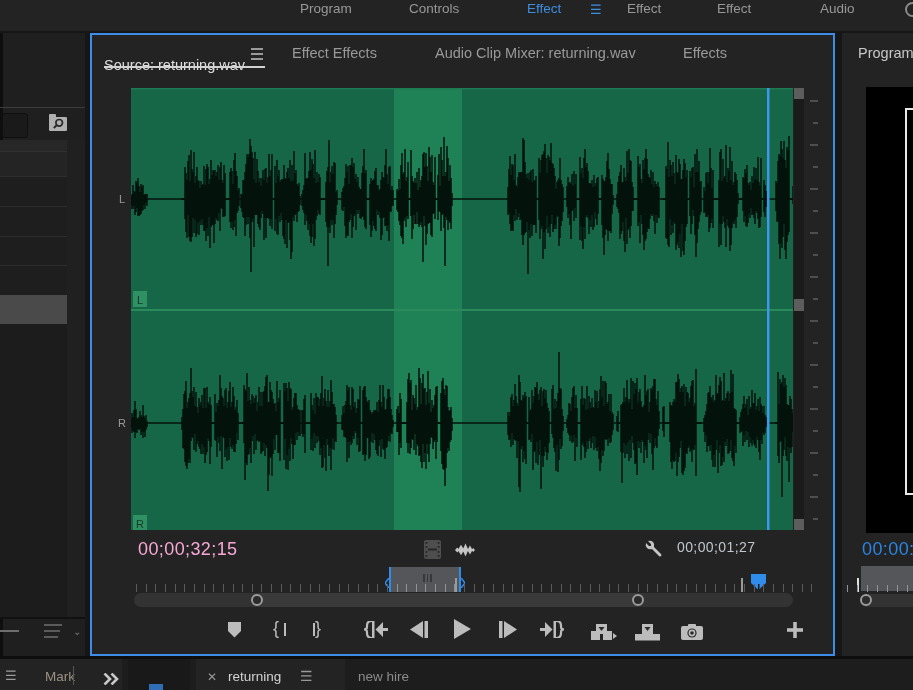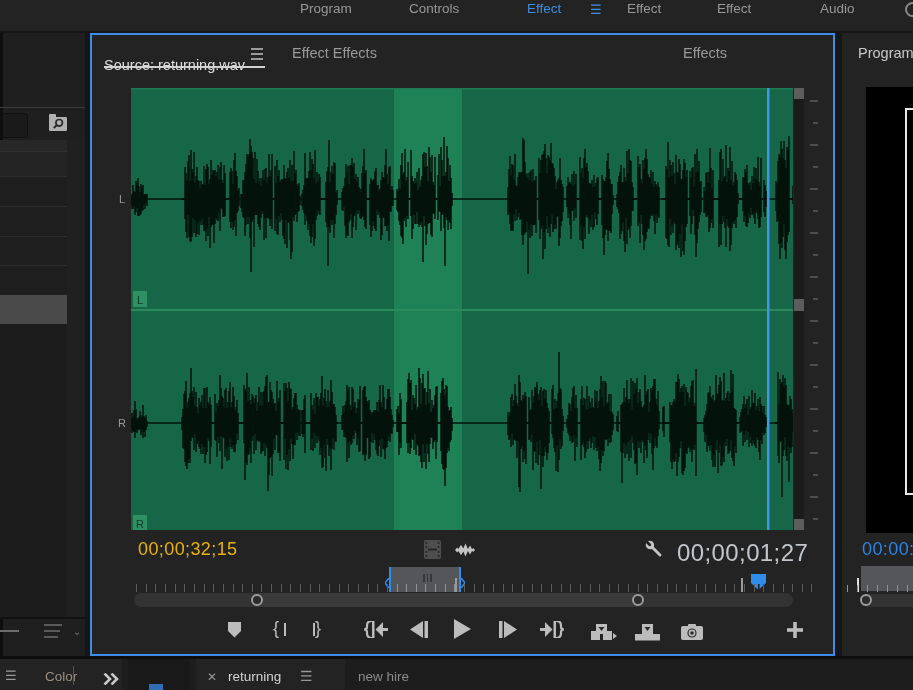--- a/index.html
+++ b/index.html
@@ -49,20 +49,21 @@
   <div class="abs" style="left:73px;top:626px;width:8px;height:8px;color:#777;font-size:10px;">⌄</div>
 
   <div class="abs" style="left:90px;top:33px;width:745px;height:623px;background:#232323;border:2px solid #3c8ce8;box-sizing:border-box;"></div>
 
   <div class="abs" style="left:104px;top:57px;font-size:14.5px;color:#dededc;">Source: returning.wav</div>
   <div class="abs" style="left:104px;top:66px;width:161px;height:1.5px;background:#d2d2d2;"></div>
   <div class="abs" style="left:251px;top:48px;width:12px;height:2px;background:#9a9a9a;"></div>
   <div class="abs" style="left:251px;top:53px;width:12px;height:2px;background:#9a9a9a;"></div>
   <div class="abs" style="left:251px;top:58px;width:12px;height:2px;background:#9a9a9a;"></div>
   <div class="abs" style="left:292px;top:45px;font-size:14.5px;color:#999999;">Effect Effects</div>
+  <div class="abs" style="left:435px;top:45px;font-size:14.5px;color:#999999;">Audio Clip Mixer: returning.wav</div>
   <div class="abs" style="left:683px;top:45px;font-size:14.5px;color:#999999;">Effects</div>
 
   <div class="abs" style="left:119px;top:193px;font-size:11px;color:#9a9a9a;">L</div>
   <div class="abs" style="left:118px;top:417px;font-size:11px;color:#9a9a9a;">R</div>
 
   <div class="abs" id="wavezone" style="left:131px;top:88px;width:662px;height:442px;background:#16694a;">
     <svg width="662" height="442" viewBox="0 0 662 442" style="position:absolute;left:0;top:0">
 <rect x="0" y="0" width="662" height="442" fill="#156747"></rect>
 <rect x="263" y="0" width="68" height="442" fill="#1f8156"></rect>
 <rect x="0" y="0" width="662" height="1.5" fill="#1e7a52"></rect>
@@ -100,22 +101,22 @@
 <div class="abs" style="left:810px;top:364px;width:8px;height:2px;background:#4e4e4e;"></div>
 <div class="abs" style="left:813px;top:386px;width:5px;height:2px;background:#4e4e4e;"></div>
 <div class="abs" style="left:810px;top:408px;width:8px;height:2px;background:#4e4e4e;"></div>
 <div class="abs" style="left:813px;top:430px;width:5px;height:2px;background:#4e4e4e;"></div>
 <div class="abs" style="left:810px;top:452px;width:8px;height:2px;background:#4e4e4e;"></div>
 <div class="abs" style="left:813px;top:474px;width:5px;height:2px;background:#4e4e4e;"></div>
 <div class="abs" style="left:810px;top:496px;width:8px;height:2px;background:#4e4e4e;"></div>
 <div class="abs" style="left:813px;top:518px;width:5px;height:2px;background:#4e4e4e;"></div>
     </div>
 
-  <div class="abs" style="left:138px;top:539px;font-size:18px;letter-spacing:0.4px;color:#eab308;">00;00;32;15</div>
-  <div class="abs" style="left:677px;top:539px;font-size:24px;letter-spacing:0.4px;color:#c0c6cb;">00;00;01;27</div>
+  <div class="abs" style="left:138px;top:539px;font-size:18px;letter-spacing:0.4px;color:#f9a8d4;">00;00;32;15</div>
+  <div class="abs" style="left:677px;top:539px;font-size:14px;letter-spacing:0.4px;color:#c0c6cb;">00;00;01;27</div>
 
   <div class="abs" style="left:424px;top:540px;width:17px;height:19px;"><svg width="17" height="19" viewBox="0 0 17 19">
         <rect x="0" y="0" width="17" height="19" rx="2" fill="#4e4e4e"></rect>
         <rect x="4" y="8.5" width="9" height="2" fill="#262626"></rect>
         <g fill="#262626">
           <rect x="1.5" y="2" width="1.8" height="1.8"></rect>
           <rect x="1.5" y="6" width="1.8" height="1.8"></rect>
           <rect x="1.5" y="11" width="1.8" height="1.8"></rect>
           <rect x="1.5" y="15" width="1.8" height="1.8"></rect>
           <rect x="13.7" y="2" width="1.8" height="1.8"></rect>
@@ -308,21 +309,21 @@
 <div class="abs" style="left:897px;top:585px;width:1px;height:7px;background:#8f9296;"></div>
 <div class="abs" style="left:907px;top:585px;width:1px;height:7px;background:#8f9296;"></div>
     </div>
   <div class="abs" style="left:860px;top:594px;width:53px;height:13px;background:#333333;border-radius:7px 0 0 7px;"></div>
   <div class="abs" style="left:860px;top:594px;width:12px;height:12px;border:2px solid #9b9b9b;border-radius:50%;background:#2b2b2b;box-sizing:border-box;"></div>
 
   <div class="abs" style="left:0;top:656px;width:913px;height:3px;background:#0e0e0e;"></div>
   <div class="abs" style="left:0;top:659px;width:913px;height:31px;background:#1d1d1d;"></div>
   <div class="abs" style="left:0;top:659px;width:122px;height:31px;background:#232323;"></div>
   <div class="abs" style="left:5px;top:668px;font-size:13px;color:#9a9a9a;">☰</div>
-  <div class="abs" style="left:45px;top:669px;font-size:13.5px;color:#9a9083;">Color</div>
+  <div class="abs" style="left:45px;top:669px;font-size:13.5px;color:#9a9083;">Mark</div>
   <div class="abs" style="left:73px;top:666px;width:1px;height:19px;background:#555;"></div>
   <div class="abs" style="left:103px;top:671px;width:16px;height:12px;"><svg width="16" height="12" viewBox="0 0 16 12">
         <path d="M1.5 0.5 L7 6 L1.5 11.5 M8.5 0.5 L14 6 L8.5 11.5" stroke="#c8c8c8" stroke-width="2.6" fill="none"></path>
       </svg></div>
   <div class="abs" style="left:128px;top:659px;width:62px;height:31px;background:#191919;"></div>
   <div class="abs" style="left:149px;top:684px;width:14px;height:6px;background:#2f6db5;"></div>
   <div class="abs" style="left:196px;top:659px;width:149px;height:31px;background:#232323;"></div>
   <div class="abs" style="left:207px;top:670px;font-size:12px;color:#999;">✕</div>
   <div class="abs" style="left:228px;top:669px;font-size:13.5px;color:#d2d2d2;">returning</div>
   <div class="abs" style="left:300px;top:668px;font-size:14px;color:#999;">☰</div>

